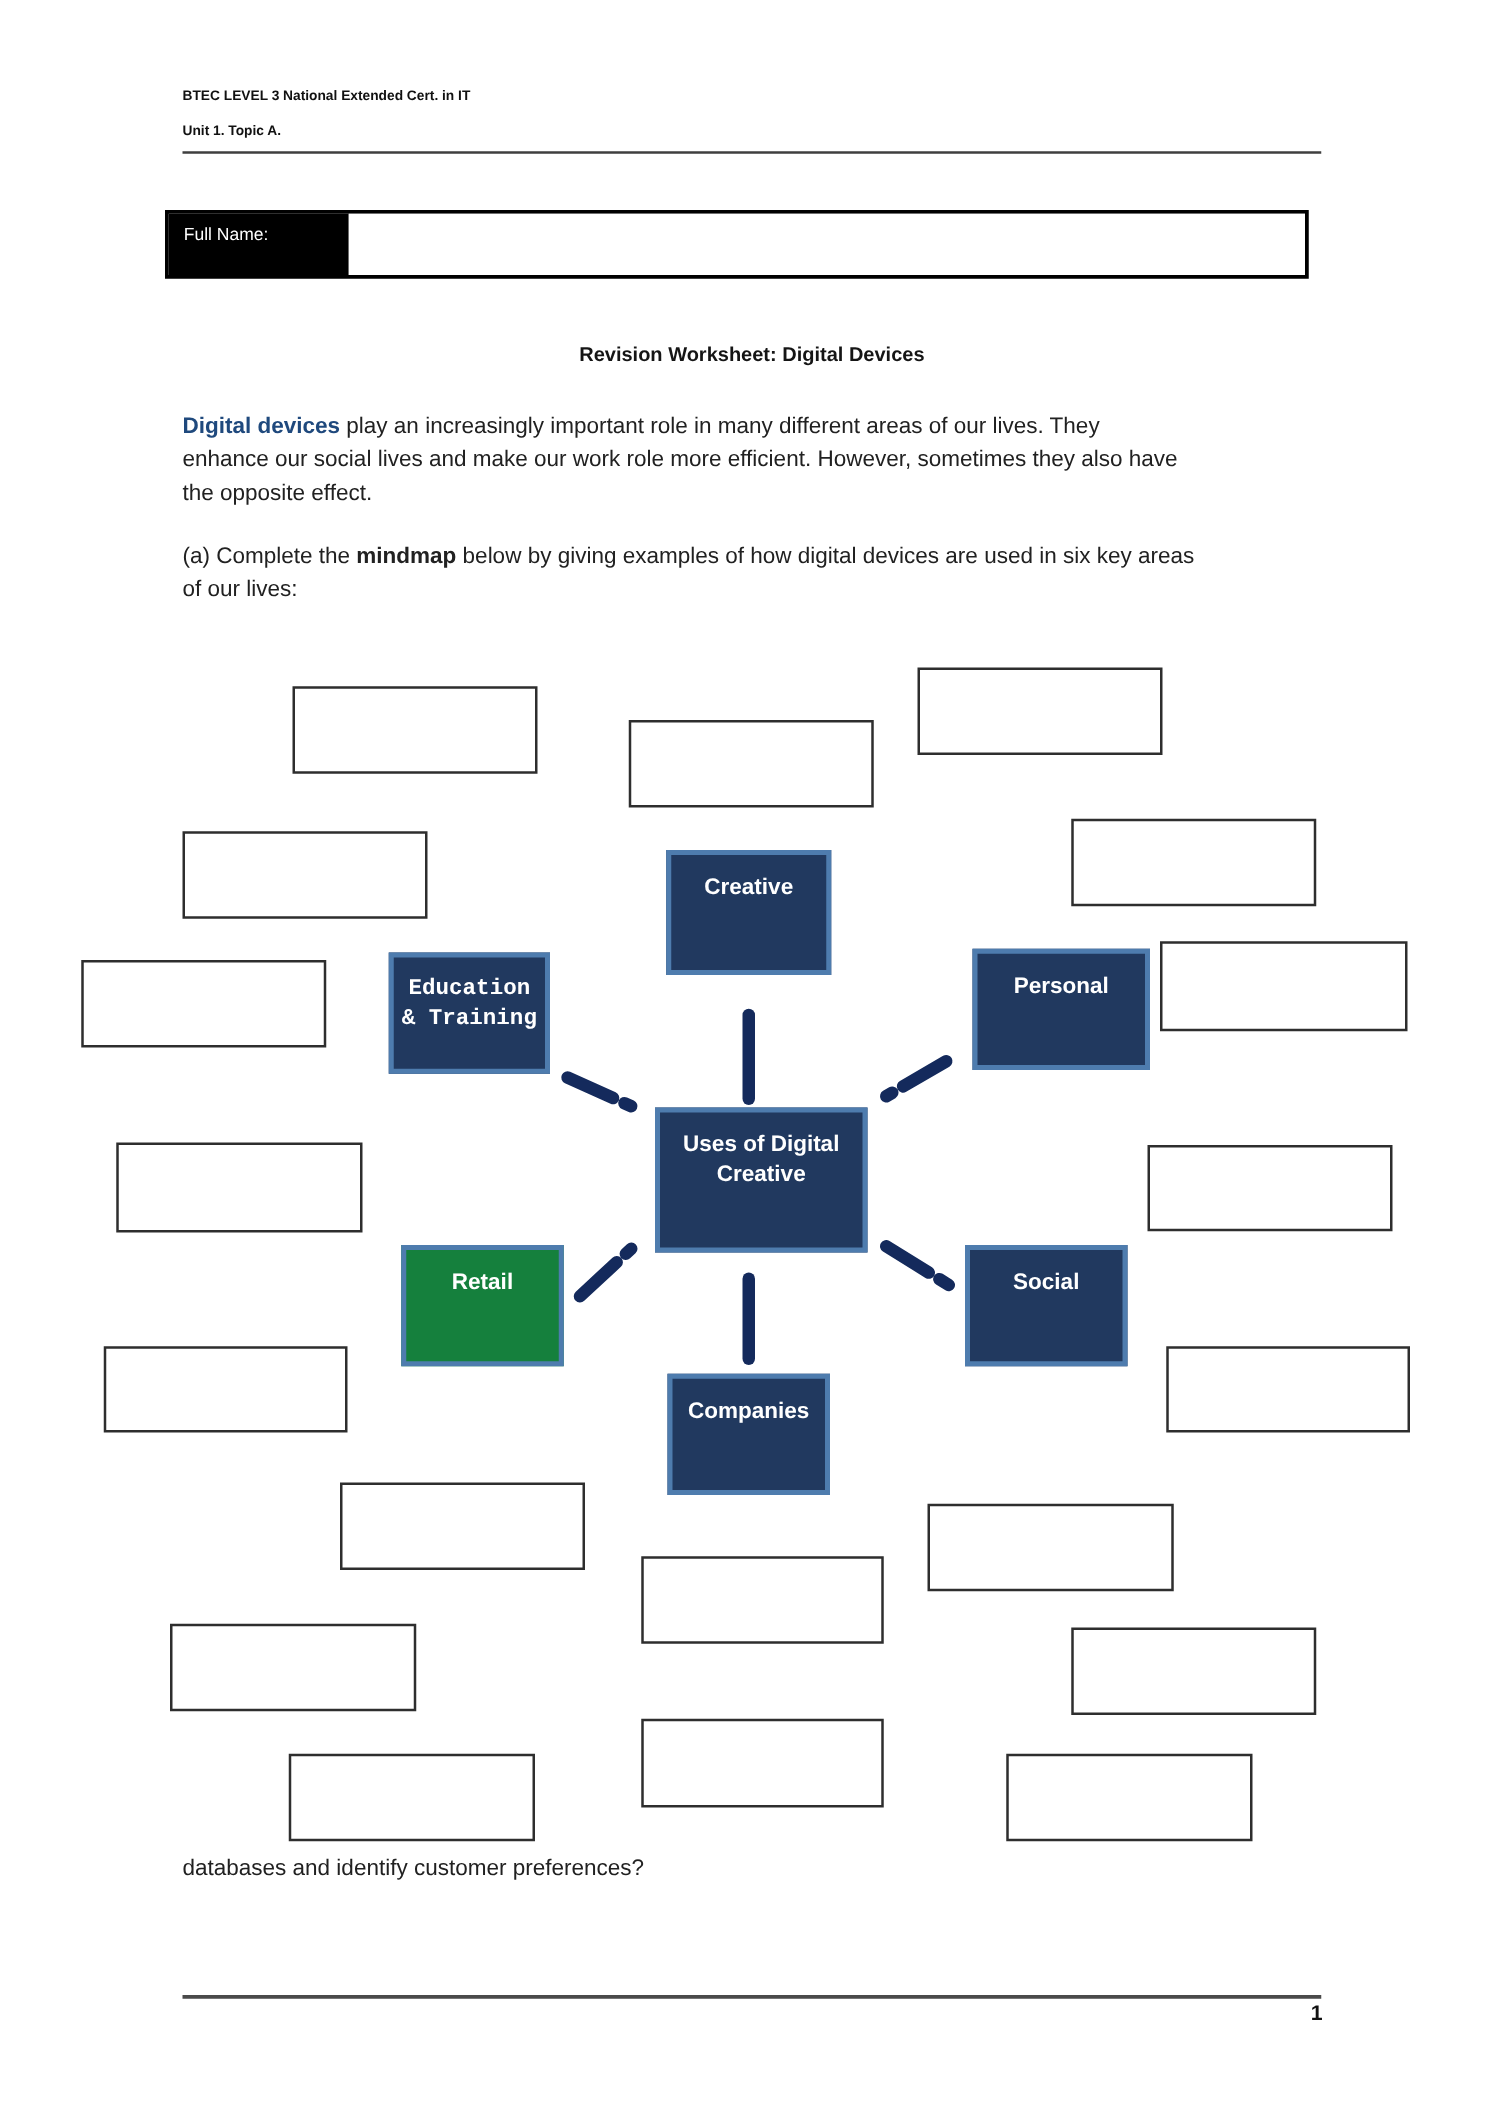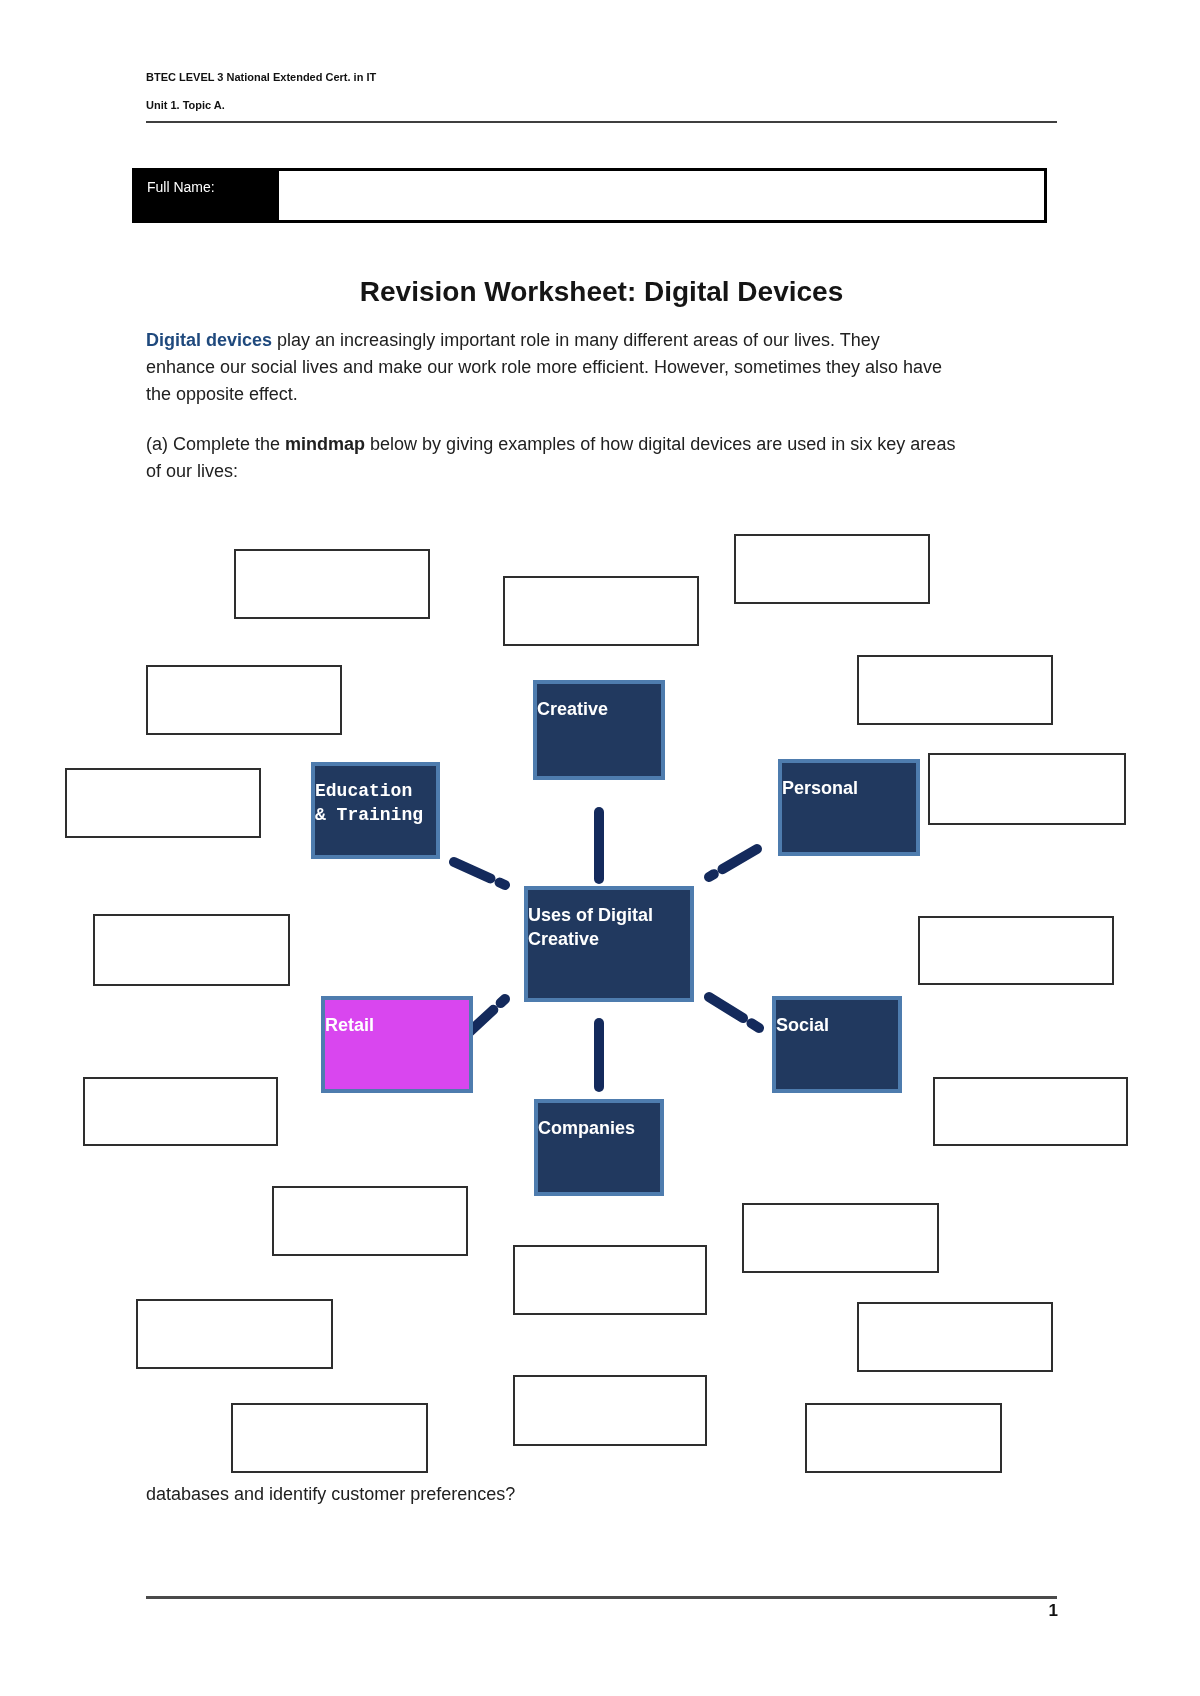--- a/index.html
+++ b/index.html
@@ -14,32 +14,32 @@
   #rule-top { top:121px; height:2px; }
   #rule-bottom { top:1596px; height:3px; background:#4a4a4a; }
 
   .name-row { left:132px; top:168px; width:915px; height:55px; border:3px solid #000;
     box-sizing:border-box; display:flex; background:#fff; }
   .name-label { width:144px; background:#000; color:#fff; font-size:14px;
     padding:8px 0 0 12px; box-sizing:border-box; }
   .name-field { flex:1; background:#fff; border:none; outline:none; font-size:18px; padding:0 8px; }
 
   .title { left:146px; top:276px; width:911px; text-align:center; font-weight:bold;
-    font-size:28px; color:#151515; }
+    font-size:16px; color:#151515; }
 
   .para { font-size:18px; line-height:27px; color:#212121; }
   .para .line { white-space:nowrap; }
   .b { font-weight:bold; }
   .accent { font-weight:bold; color:#1f497d; }
   #intro  { left:146px; top:327px; }
   #task-a { left:146px; top:431px; }
   #task-b { left:146px; top:1481px; }
 
   #mindmap { left:0; top:0; width:1200px; height:1696px; }
-  .node { position:absolute; box-sizing:border-box; 
+  .node { position:absolute; box-sizing:border-box; text-align:center;
     color:#fff; font-weight:bold; font-size:18px; line-height:24px;
     white-space:pre-line; padding-top:13px; }
   .answer-box { position:absolute; box-sizing:border-box; background:#fff; }
   svg.overlay { position:absolute; left:0; top:0; pointer-events:none; }
 
   .pagenum { left:980px; top:1601px; width:78px; text-align:right;
     font-weight:bold; font-size:17px; color:#111; }
 </style>
 </head>
 <body>
@@ -96,21 +96,21 @@
         <line x1="464" y1="1037" x2="505" y2="999" stroke="#142a5c" stroke-width="10" stroke-linecap="round" stroke-dasharray="40 10"></line>
         <line x1="709" y1="997" x2="759" y2="1028" stroke="#142a5c" stroke-width="10" stroke-linecap="round" stroke-dasharray="40 10"></line>
         <line x1="599" y1="1023" x2="599" y2="1087" stroke="#142a5c" stroke-width="10" stroke-linecap="round"></line>
       </svg>
       <div class="node" style="left: 533px; top: 680px; width: 132px; height: 100px; background: rgb(33, 57, 95); border: 4px solid rgb(78, 124, 174);">Creative</div>
       <div class="node" style="left: 311px; top: 762px; width: 129px; height: 97px; background: rgb(33, 57, 95); border: 4px solid rgb(78, 124, 174); font-family: Liberation Mono, monospace;">Education
 &amp; Training</div>
       <div class="node" style="left: 778px; top: 759px; width: 142px; height: 97px; background: rgb(33, 57, 95); border: 4px solid rgb(78, 124, 174);">Personal</div>
       <div class="node" style="left: 524px; top: 886px; width: 170px; height: 116px; background: rgb(33, 57, 95); border: 4px solid rgb(78, 124, 174);">Uses of Digital
 Creative</div>
-      <div class="node" style="left: 321px; top: 996px; width: 152px; height: 97px; background: #d946ef; border: 4px solid rgb(78, 124, 174);">Retail</div>
+      <div class="node" style="left: 321px; top: 996px; width: 130px; height: 97px; background: #15803d; border: 4px solid rgb(78, 124, 174);">Retail</div>
       <div class="node" style="left: 772px; top: 996px; width: 130px; height: 97px; background: rgb(33, 57, 95); border: 4px solid rgb(78, 124, 174);">Social</div>
       <div class="node" style="left: 534px; top: 1099px; width: 130px; height: 97px; background: rgb(33, 57, 95); border: 4px solid rgb(78, 124, 174);">Companies</div>
     </div>
 
   <div class="abs para" id="task-b">
       <div class="line"><span>databases and identify customer preferences?</span></div>
     </div>
 
   <div class="abs rule" id="rule-bottom"></div>
   <div class="abs pagenum">1</div>

